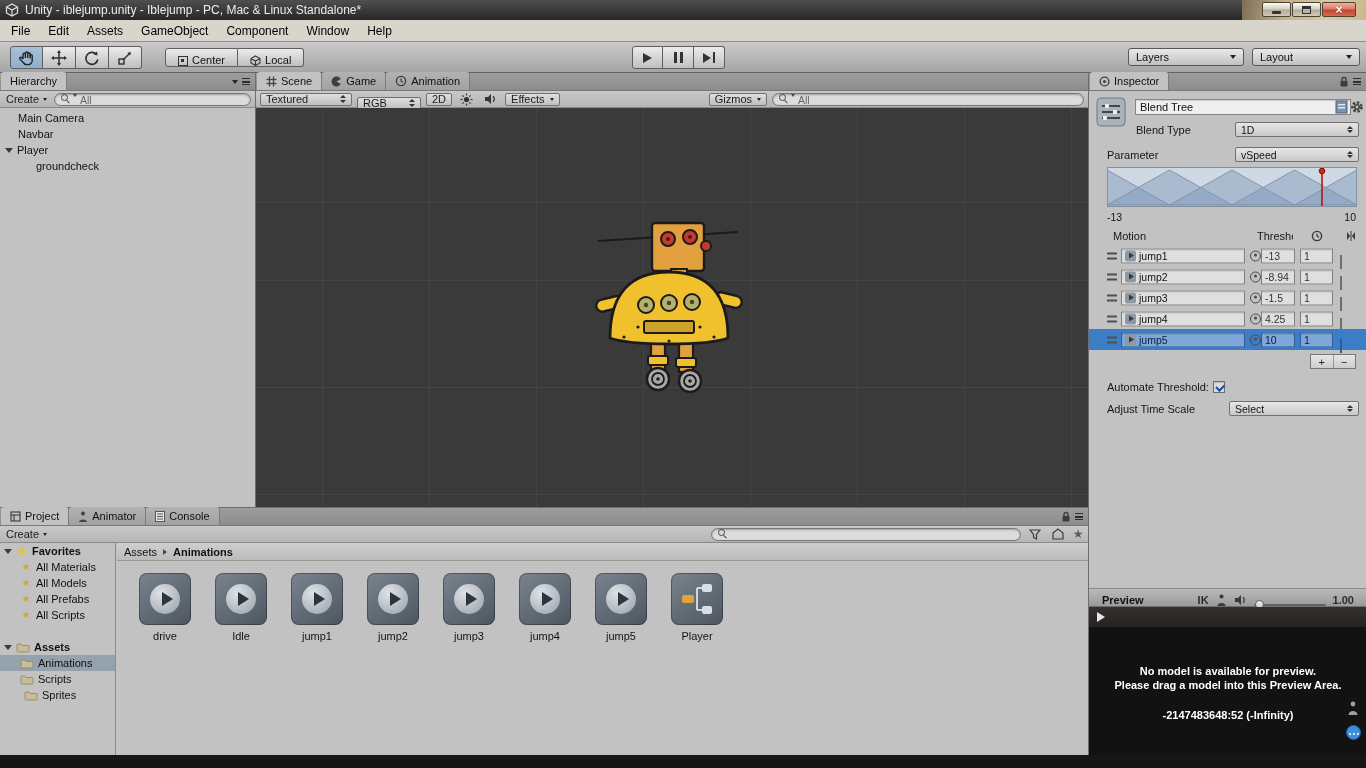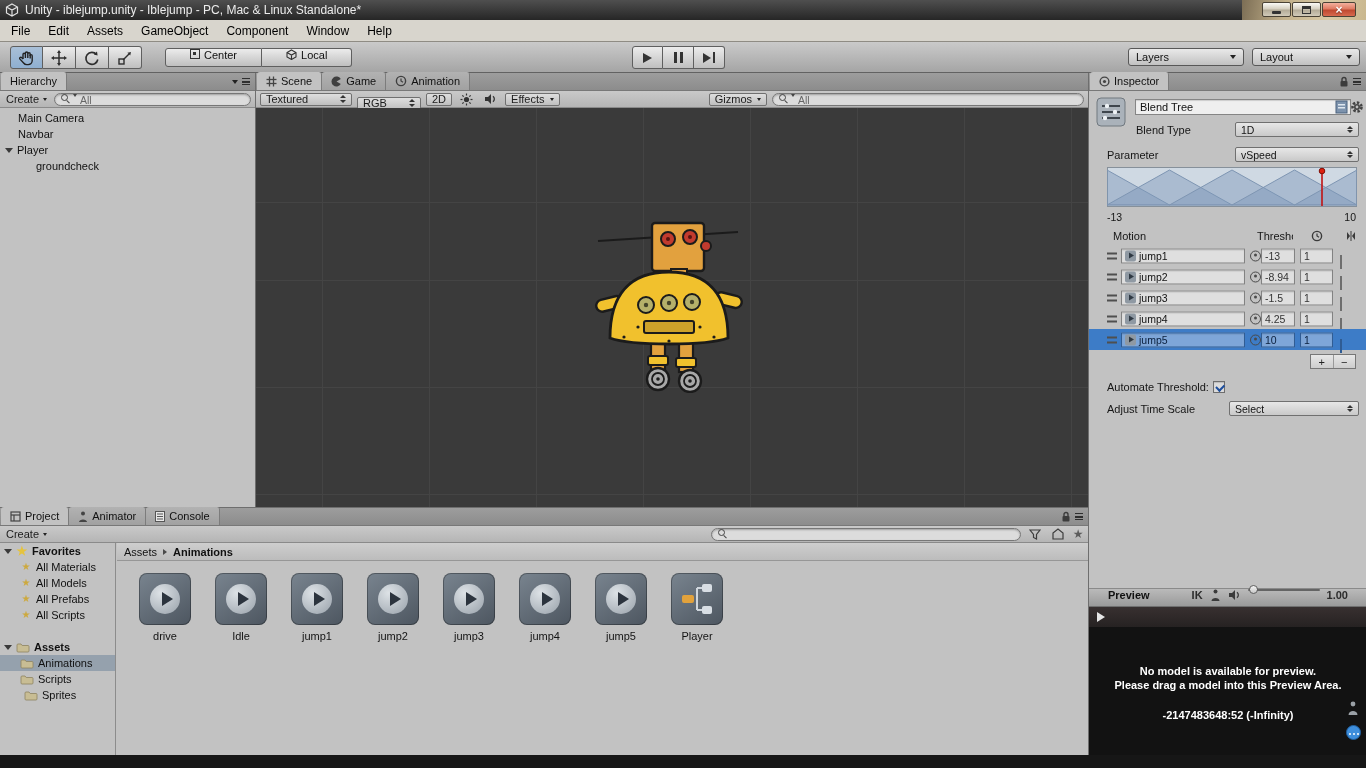--- a/index.html
+++ b/index.html
@@ -23,21 +23,21 @@
 #menubar{position:absolute;top:20px;left:0;width:1366px;height:22px;background:#d8d5cd;border-bottom:1px solid #8f8c84;display:flex;align-items:stretch;padding-left:2px;}
 #menubar .mitem{display:flex;align-items:center;padding:0 9px;font-size:12px;color:#000;}
 
 
 #toolbar{position:absolute;top:42px;left:0;width:1366px;height:31px;background:linear-gradient(#cacaca,#a5a5a5);border-bottom:1px solid #626262;}
 .tgroup{position:absolute;display:flex;}
 .tbtn{width:33px;height:23px;border:1px solid #5f5f5f;border-left:none;background:linear-gradient(#ececec,#bfbfbf);display:flex;align-items:center;justify-content:center;}
 .tbtn.first{border-left:1px solid #5f5f5f;border-radius:3px 0 0 3px;}
 .tbtn.last{border-radius:0 3px 3px 0;}
 .tbtn.on{background:linear-gradient(#a9c0d8,#8fafd0);}
-.lblbtn{height:19px;border:1px solid #5f5f5f;border-left:none;background:linear-gradient(#ececec,#bfbfbf);display:flex;align-items:flex-start;gap:4px;padding:0 24px;font-size:11px;}
+.lblbtn{height:19px;border:1px solid #5f5f5f;border-left:none;background:linear-gradient(#ececec,#bfbfbf);display:flex;align-items:flex-end;gap:4px;padding:0 12px;font-size:11px;}
 .lblbtn.first{border-left:1px solid #5f5f5f;border-radius:3px 0 0 3px;}
 .lblbtn.last{border-radius:0 3px 3px 0;}
 .dd{height:18px;border:1px solid #585858;border-radius:3px;background:linear-gradient(#e9e9e9,#c1c1c1);display:flex;align-items:center;gap:6px;padding:0 7px;font-size:11px;color:#111;}
 .caret{width:0;height:0;border-left:3.5px solid transparent;border-right:3.5px solid transparent;border-top:4px solid #222;}
 .tri{width:0;height:0;border-left:9px solid #333;border-top:5.5px solid transparent;border-bottom:5.5px solid transparent;}
 .pausebars{display:flex;gap:3px;}
 .pausebars i{width:3px;height:11px;background:#333;}
 .stepbar{width:2.5px;height:11px;background:#333;margin-left:2px;}
 .cicon{width:10px;height:10px;border:1.4px solid #333;position:relative;}
 .cicon::after{content:"";position:absolute;left:2.4px;top:2.4px;width:3px;height:3px;background:#333;}
@@ -99,21 +99,21 @@
 .mrow .cb{left:251px;}
 .mrow.sel .cb{background:#a9c6e8;border-color:#2f5c94;}
 .cb.checked::after{content:"";position:absolute;left:1.6px;top:2.4px;width:6px;height:3.5px;border-left:2px solid #1d4e9d;border-bottom:2px solid #1d4e9d;transform:rotate(-45deg);}
 .clipico{width:11px;height:11px;border-radius:2px;background:#8f99a3;position:relative;flex:none;}
 .clipico::after{content:"";position:absolute;left:3.6px;top:2.4px;border-left:5px solid #2f3943;border-top:3px solid transparent;border-bottom:3px solid transparent;}
 #pm{position:absolute;top:281px;right:10px;width:46px;height:15px;border:1px solid #777;background:linear-gradient(#e7e7e7,#cdcdcd);display:flex;}
 #pm span{flex:1;display:flex;align-items:center;justify-content:center;font-size:11px;color:#222;}
 #pm span + span{border-left:1px solid #999;}
 
 
-#pvhead{position:absolute;left:0;top:515px;width:278px;height:19px;background:linear-gradient(#bababa,#9a9a9a);border-top:1px solid #8a8a8a;border-bottom:1px solid #6f6f6f;display:flex;align-items:flex-start;gap:7px;padding:0 19px;}
+#pvhead{position:absolute;left:0;top:515px;width:278px;height:19px;background:linear-gradient(#bababa,#9a9a9a);border-top:1px solid #8a8a8a;border-bottom:1px solid #6f6f6f;display:flex;align-items:flex-end;gap:7px;padding:0 13px;}
 #pvblack{position:absolute;left:0;top:534px;width:278px;height:148px;background:#121212;overflow:hidden;}
 #pvtop{position:absolute;left:0;top:0;width:278px;height:20px;background:linear-gradient(#383030,#262222);display:flex;align-items:center;padding-left:8px;}
 .wtri{width:0;height:0;border-left:8px solid #e6e6e6;border-top:5px solid transparent;border-bottom:5px solid transparent;}
 .pvmsg{position:absolute;left:0;width:278px;overflow:hidden;white-space:nowrap;text-align:center;color:#fff;font-weight:bold;font-size:11px;}
 .hslider{width:72px;height:2px;background:#646464;border-radius:1px;position:relative;}
 .hslider .knob{position:absolute;top:-4px;width:9px;height:9px;border-radius:50%;background:linear-gradient(#f3f3f3,#c8c8c8);border:1px solid #606060;}
 .bubble{position:absolute;width:15px;height:15px;border-radius:50%;background:#3e8edc;border:1px solid #1f5f9f;}
 .bubble::after{content:"";position:absolute;left:6px;top:6.5px;width:2px;height:2px;border-radius:50%;background:#fff;box-shadow:4px 0 0 #fff,-4px 0 0 #fff;}
 
 

